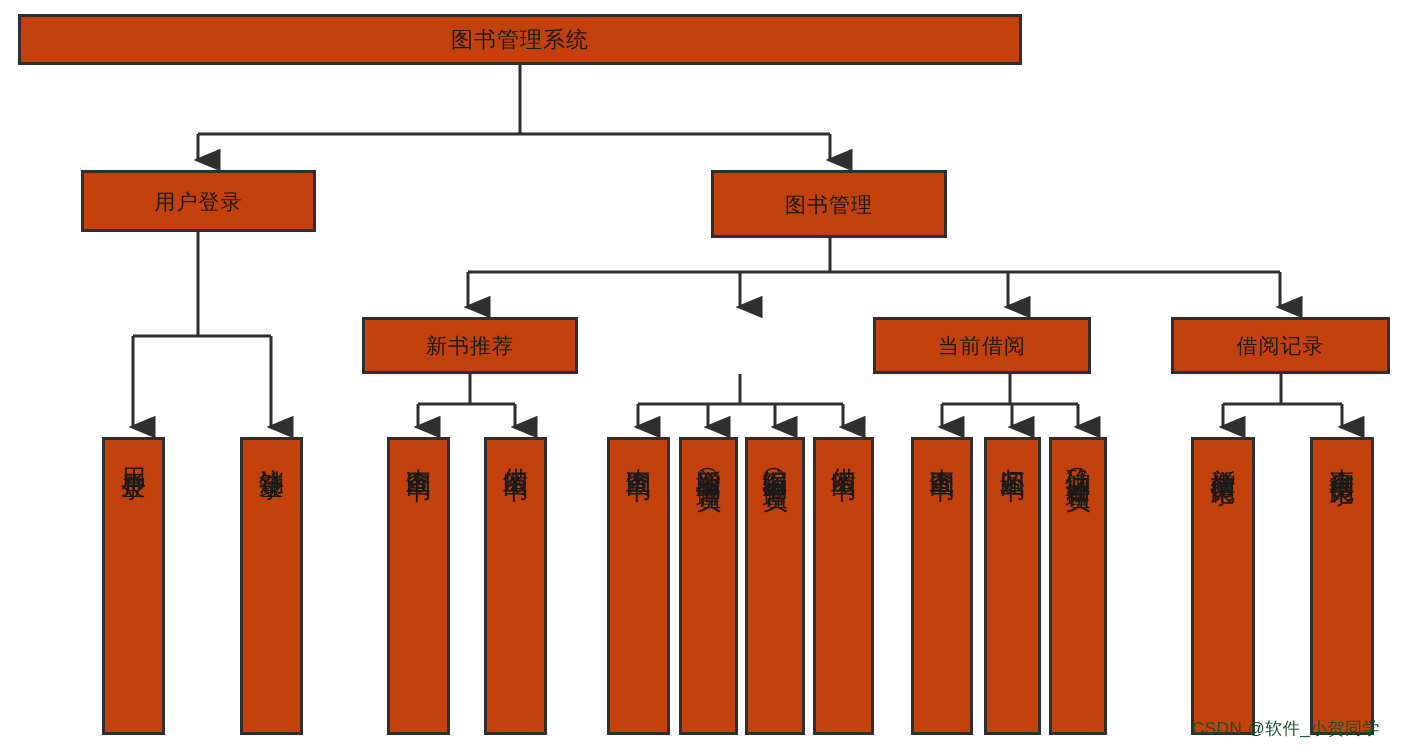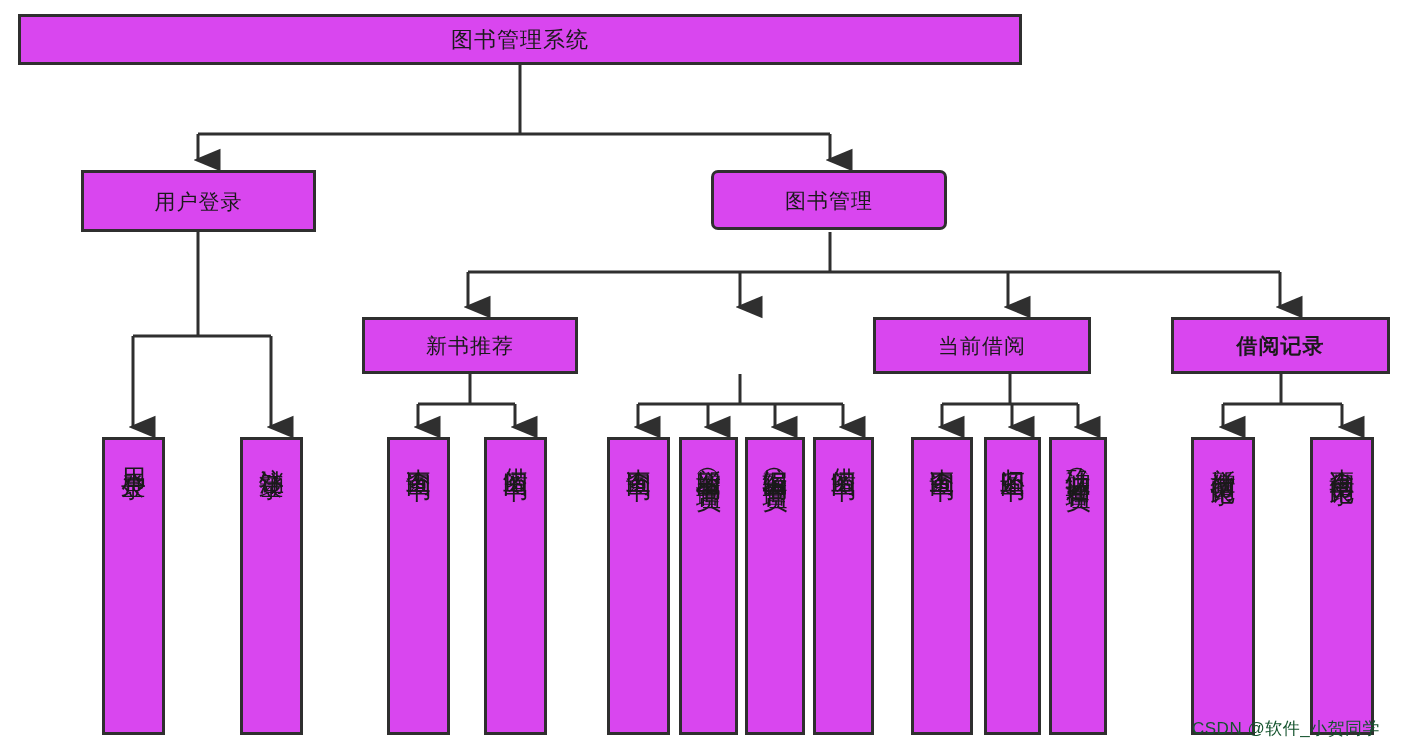--- a/index.html
+++ b/index.html
@@ -21,21 +21,21 @@
     position: absolute;
     left: 0;
     top: 0;
     width: 1405px;
     height: 747px;
     pointer-events: none;
   }
   .node {
     position: absolute;
     box-sizing: border-box;
-    background: #d946ef;
+    background: #c2410c;
     border: 3px solid #2f2f2f;
     display: flex;
     align-items: center;
     justify-content: center;
     color: #1a1a1a;
   }
   .node.horizontal .label {
     writing-mode: horizontal-tb;
     font-size: 21px;
     letter-spacing: 1px;
@@ -120,31 +120,31 @@
     </g>
   </svg>
 
   <div class="node horizontal root" style="left:18px; top:14px; width:1004px; height:51px;">
     <span class="label">图书管理系统</span>
   </div>
 
   <div class="node horizontal" style="left:81px; top:170px; width:235px; height:62px;">
     <span class="label">用户登录</span>
   </div>
-  <div class="node horizontal" style="left:711px; top:170px; width:236px; height:60px;border-radius:7px;">
+  <div class="node horizontal" style="left:711px; top:170px; width:236px; height:68px;">
     <span class="label">图书管理</span>
   </div>
 
   <div class="node horizontal" style="left:362px; top:317px; width:216px; height:57px;">
     <span class="label">新书推荐</span>
   </div>
   <div class="node horizontal" style="left:873px; top:317px; width:218px; height:57px;">
     <span class="label">当前借阅</span>
   </div>
-  <div class="node horizontal" style="left:1171px; top:317px; width:219px; height:57px;font-weight:bold;">
+  <div class="node horizontal" style="left:1171px; top:317px; width:219px; height:57px;">
     <span class="label">借阅记录</span>
   </div>
 
   <div class="node vertical" style="left:102px; top:437px; width:63px; height:298px;">
     <span class="label">用户登录</span>
   </div>
   <div class="node vertical" style="left:240px; top:437px; width:63px; height:298px;">
     <span class="label">注销登录</span>
   </div>
   <div class="node vertical" style="left:387px; top:437px; width:63px; height:298px;">

